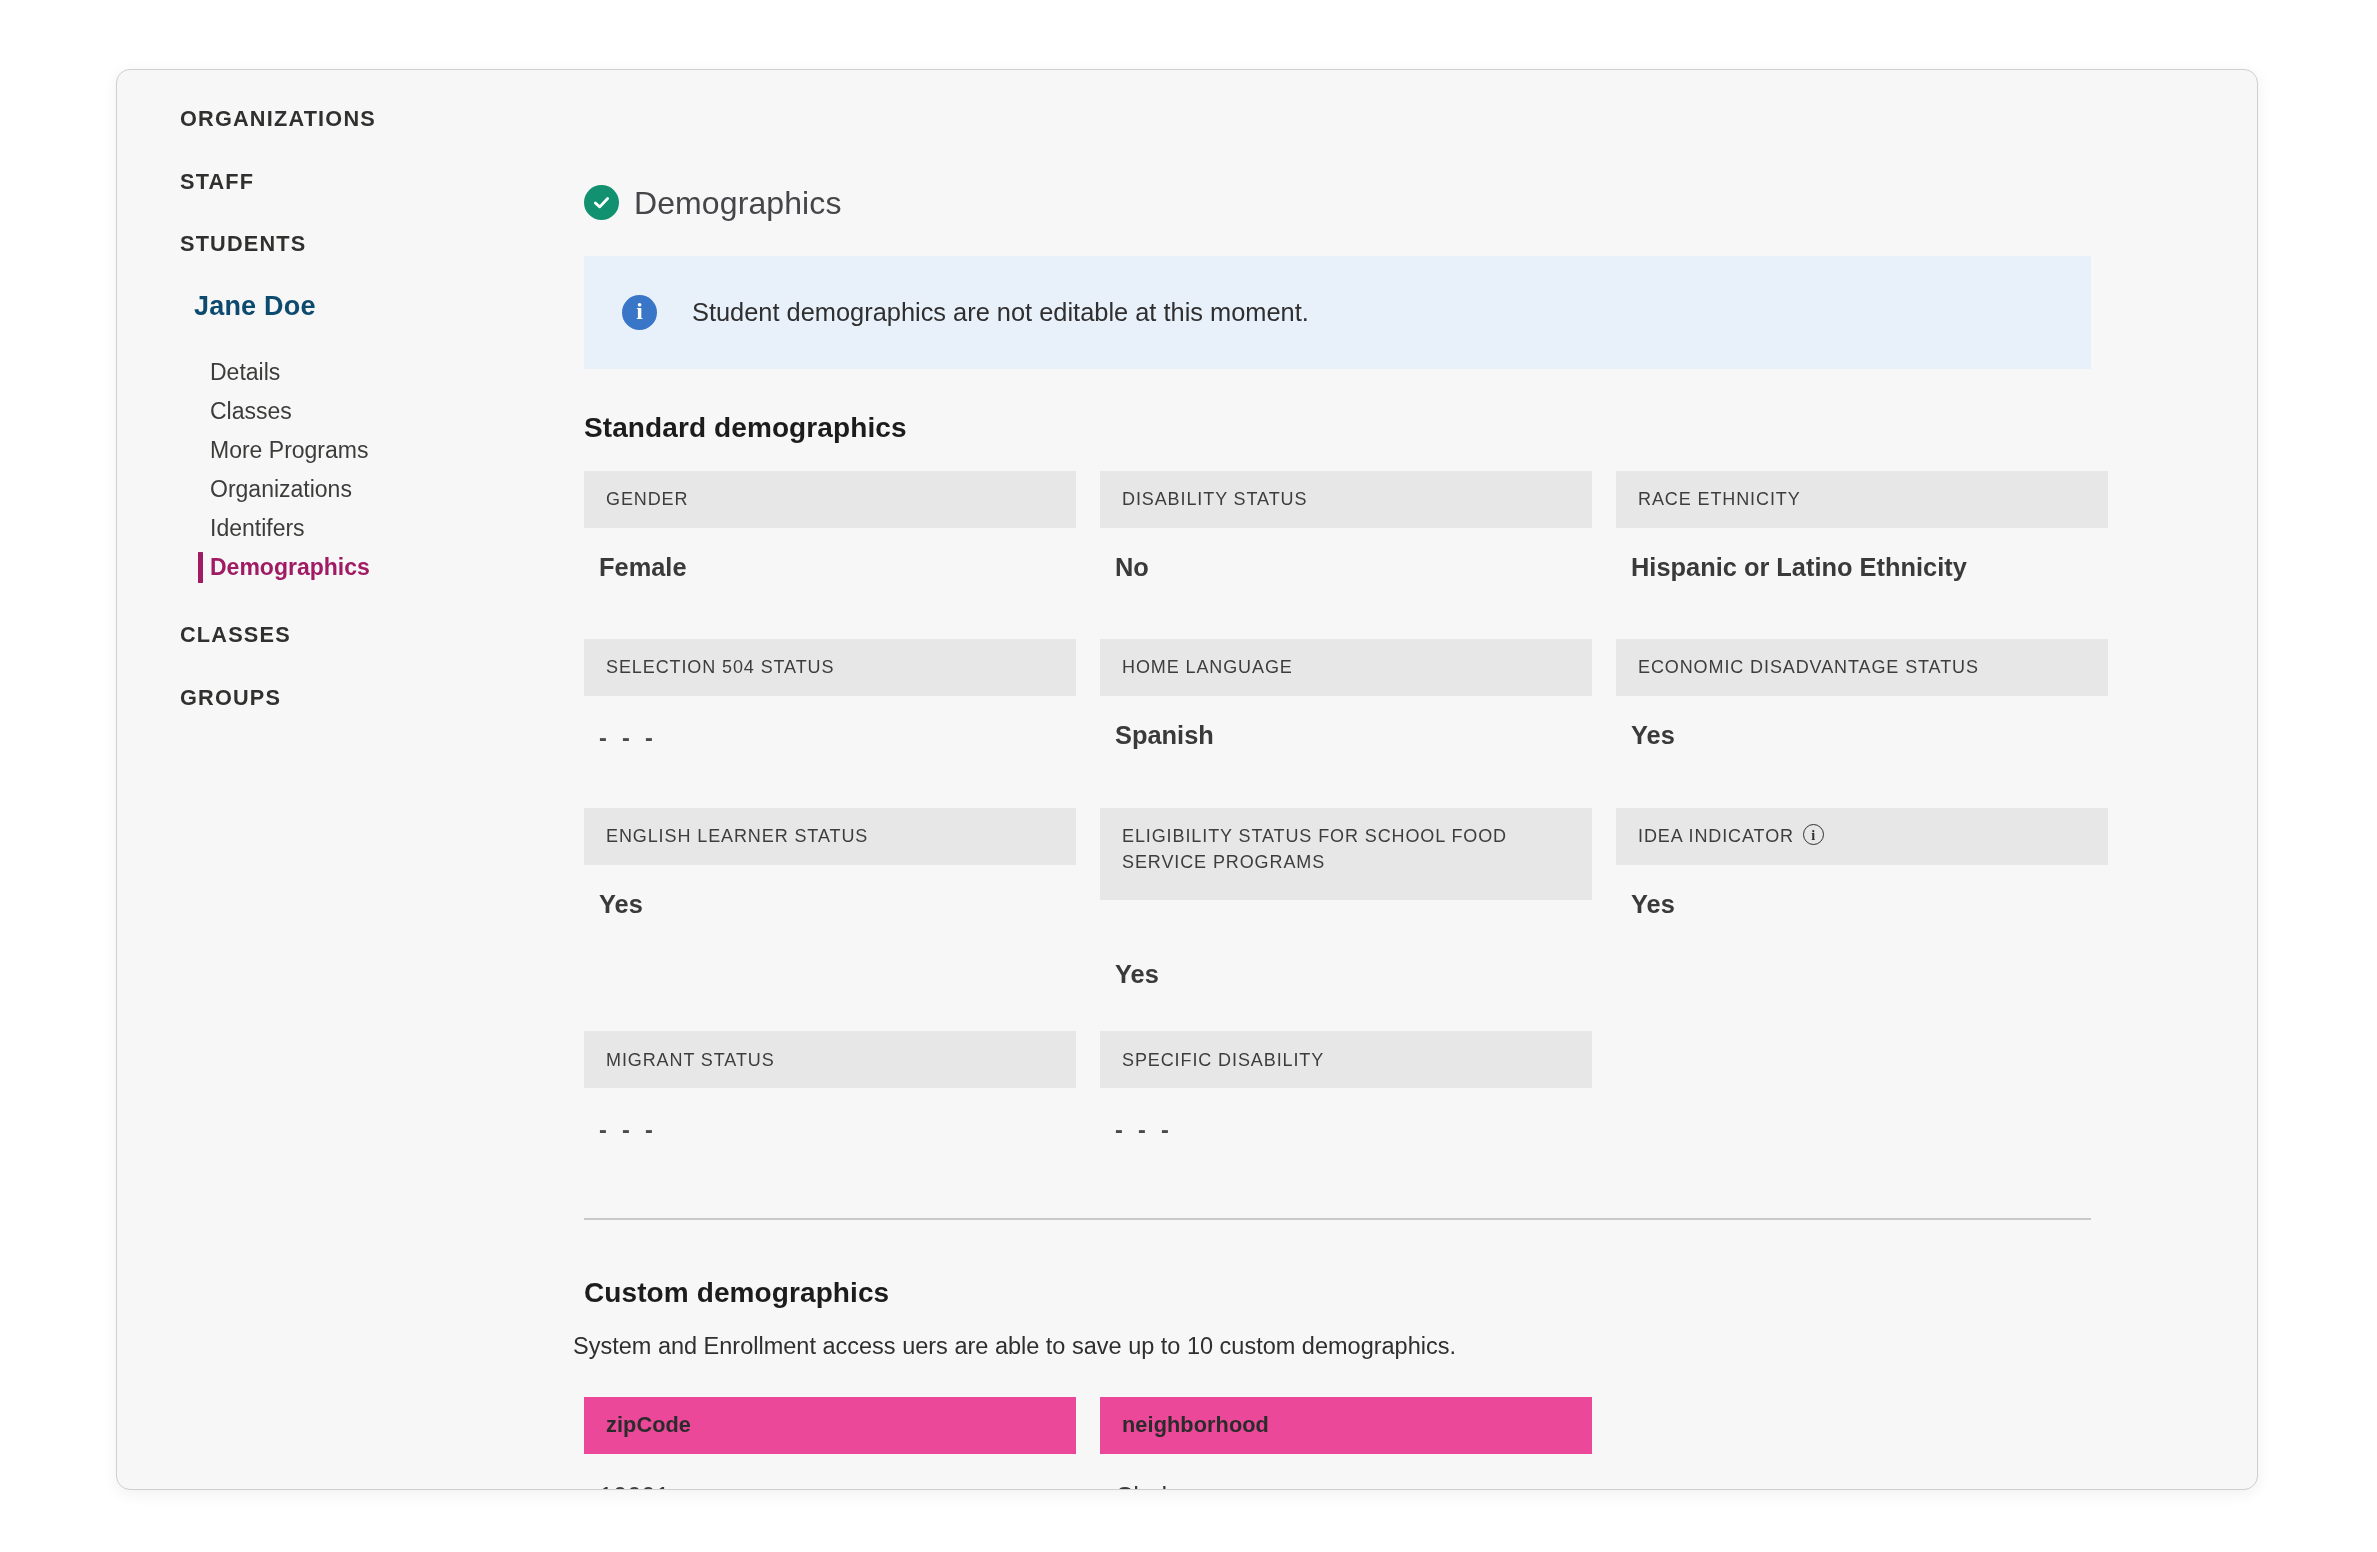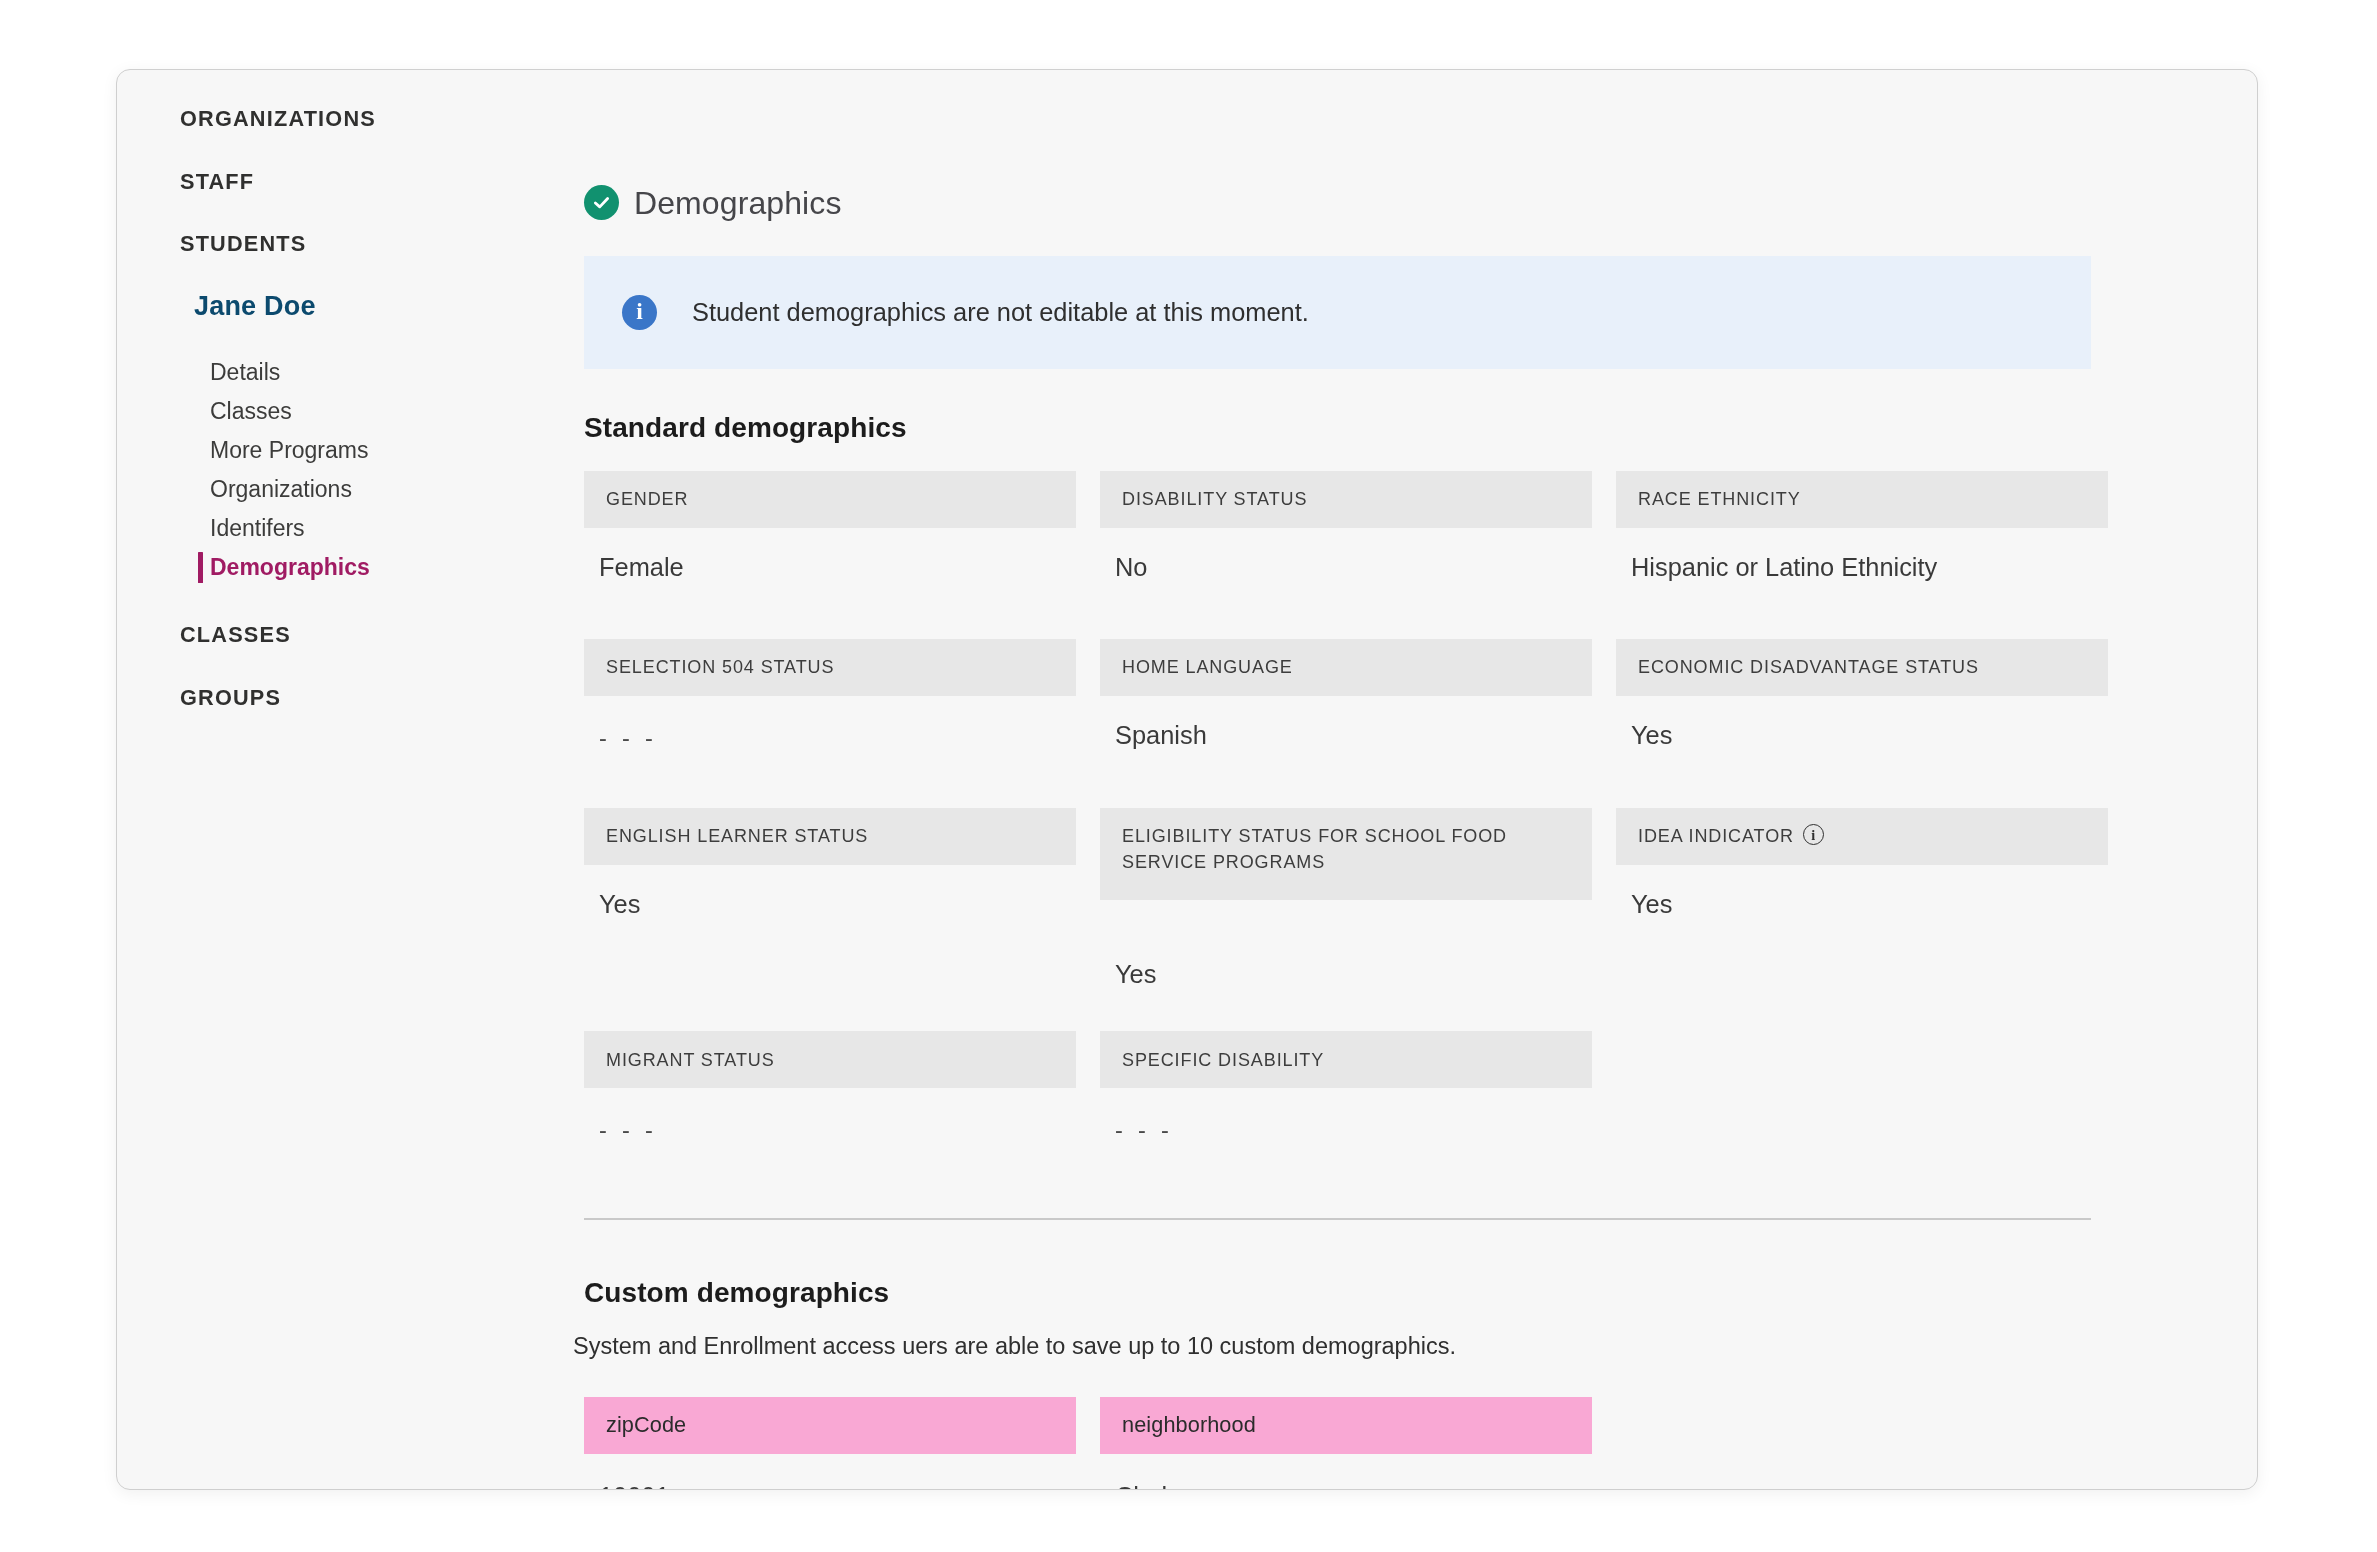--- a/index.html
+++ b/index.html
@@ -199,20 +199,21 @@
     position: relative;
     top: -1.2px;
   }
 
   .field-value {
     font-size: 25.4px;
     color: #3a3a3a;
     padding: 27px 0 0 15px;
     line-height: 1;
     min-height: 67px;
+    font-weight: bold;
   }
   .field-value.dashes {
     letter-spacing: 4.3px;
     color: #4a4a4a;
     font-size: 23.5px;
     padding-top: 31px;
   }
   .field-value.pushed { padding-top: 62px; }
 
   .row-gap-lg { height: 28.5px; }
@@ -229,27 +230,27 @@
 
   .section-desc {
     margin-left: 4px;
     font-size: 23.5px;
     color: #2f2f2f;
     line-height: 1;
     margin-bottom: 38px;
   }
 
   .custom-head {
-    background: #f9a8d4;
+    background: #ec4899;
     height: 57px;
     display: flex;
     align-items: center;
     padding: 0 22px;
     font-size: 21.7px;
-    font-weight: 400;
+    font-weight: 700;
     color: #2b2b2b;
     letter-spacing: 0.1px;
     line-height: 1;
   }
   .custom-value {
     font-size: 25.4px;
     color: #3a3a3a;
     padding: 30px 0 0 15px;
     line-height: 1;
   }

